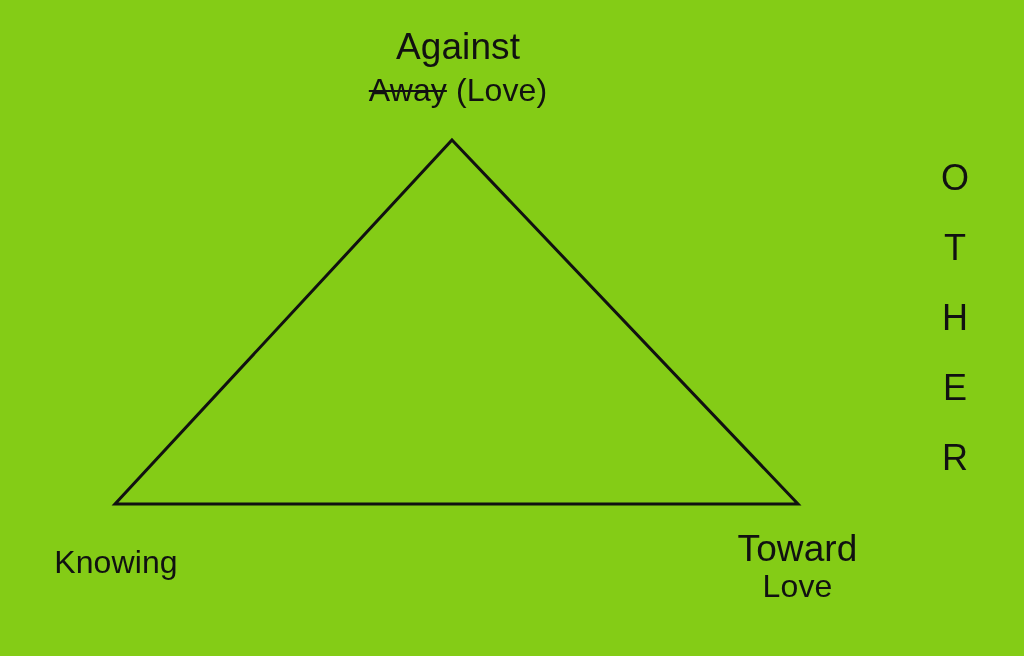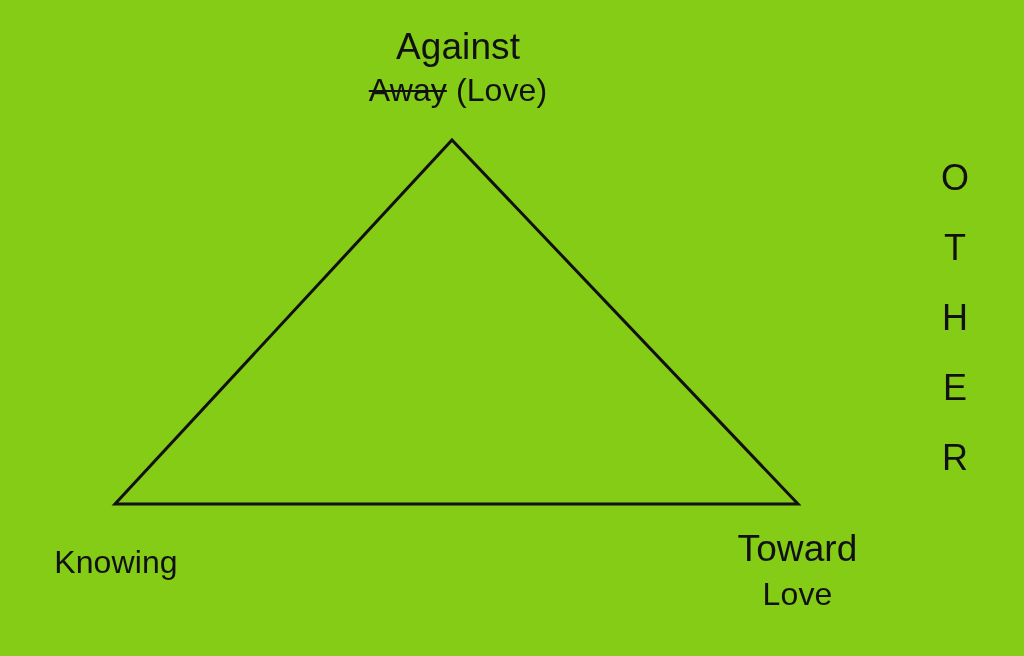--- a/index.html
+++ b/index.html
@@ -72,21 +72,20 @@
     margin-top: 17px;
   }
 
   
   #right-label {
     left: 680px;
     top: 528px;
     width: 235px;
   }
   #right-label .label-secondary {
-    margin-top: 8px;
   }
 
   
   #other-axis {
     position: absolute;
     left: 915px;
     top: 160px;
     width: 80px;
     text-align: center;
   }

